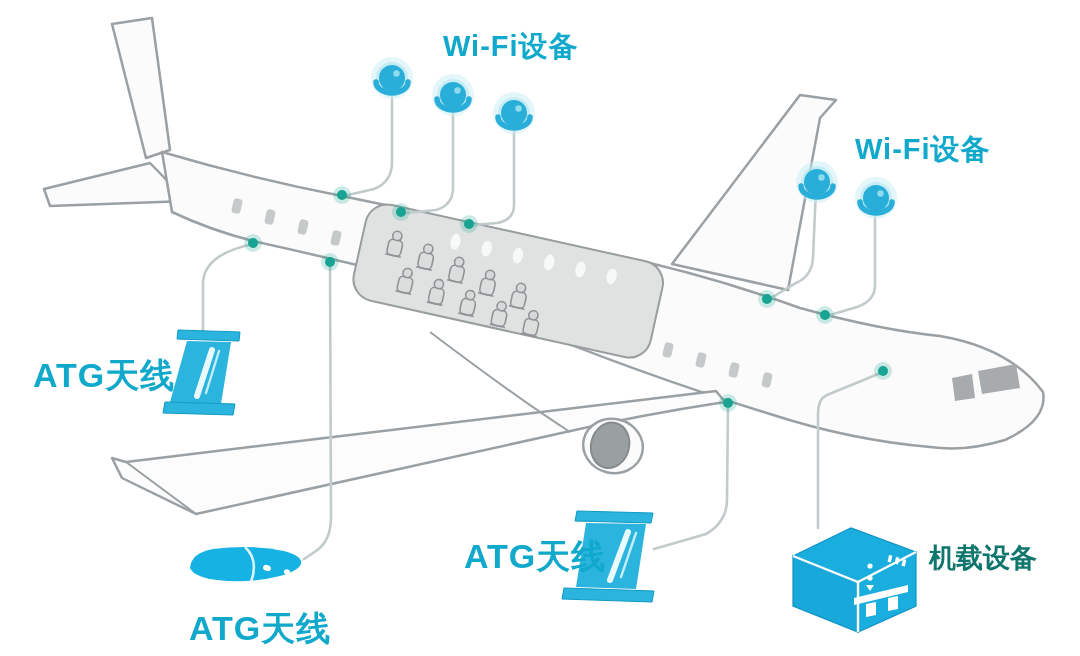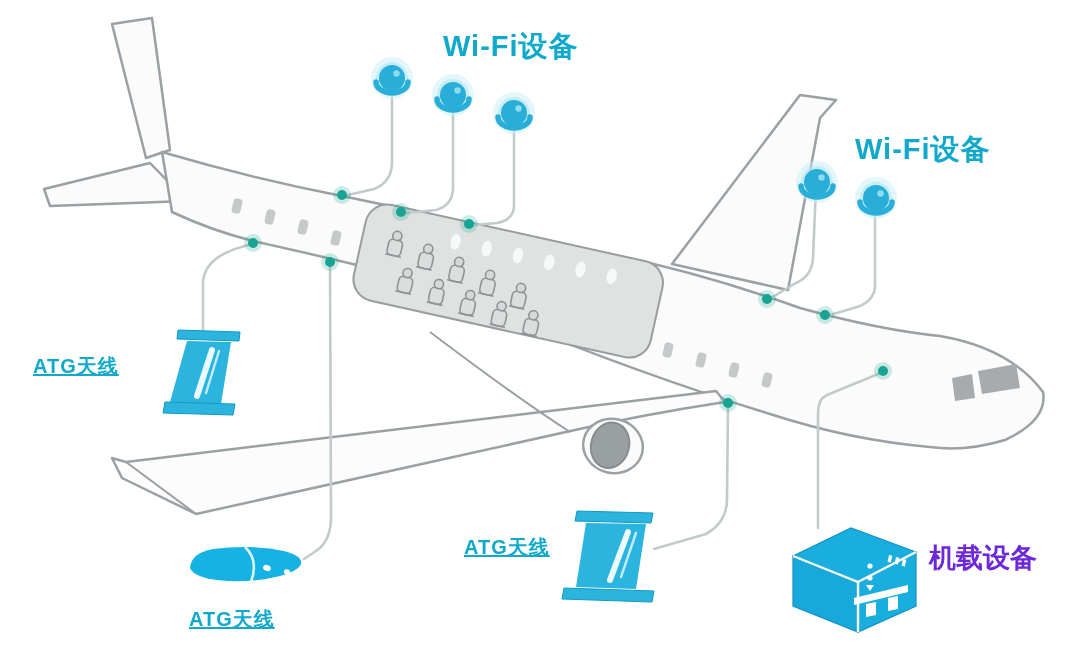--- a/index.html
+++ b/index.html
@@ -12,22 +12,22 @@
   .stage{position:absolute;left:0;top:0;width:1080px;height:656px;}
   .lbl{
     position:absolute;
     font-weight:700;
     color:#10a9cc;
     letter-spacing:1px;
     white-space:nowrap;
     user-select:none;
   }
   .lbl.big{font-size:29px;}
-  .lbl.med{font-size:20px;text-decoration:underline;}
-  .cpe-label{position:absolute;text-align:center;line-height:31px;font-weight:700;color:#6d28d9;font-size:27px;}
+  .lbl.med{font-size:34px;}
+  .cpe-label{position:absolute;text-align:center;line-height:31px;font-weight:700;color:#0f766e;font-size:27px;}
   svg{position:absolute;left:0;top:0;}
 </style>
 </head>
 <body>
 
 <div class="stage">
 
 <svg width="1080" height="656" viewBox="0 0 1080 656">
 
   <defs>

